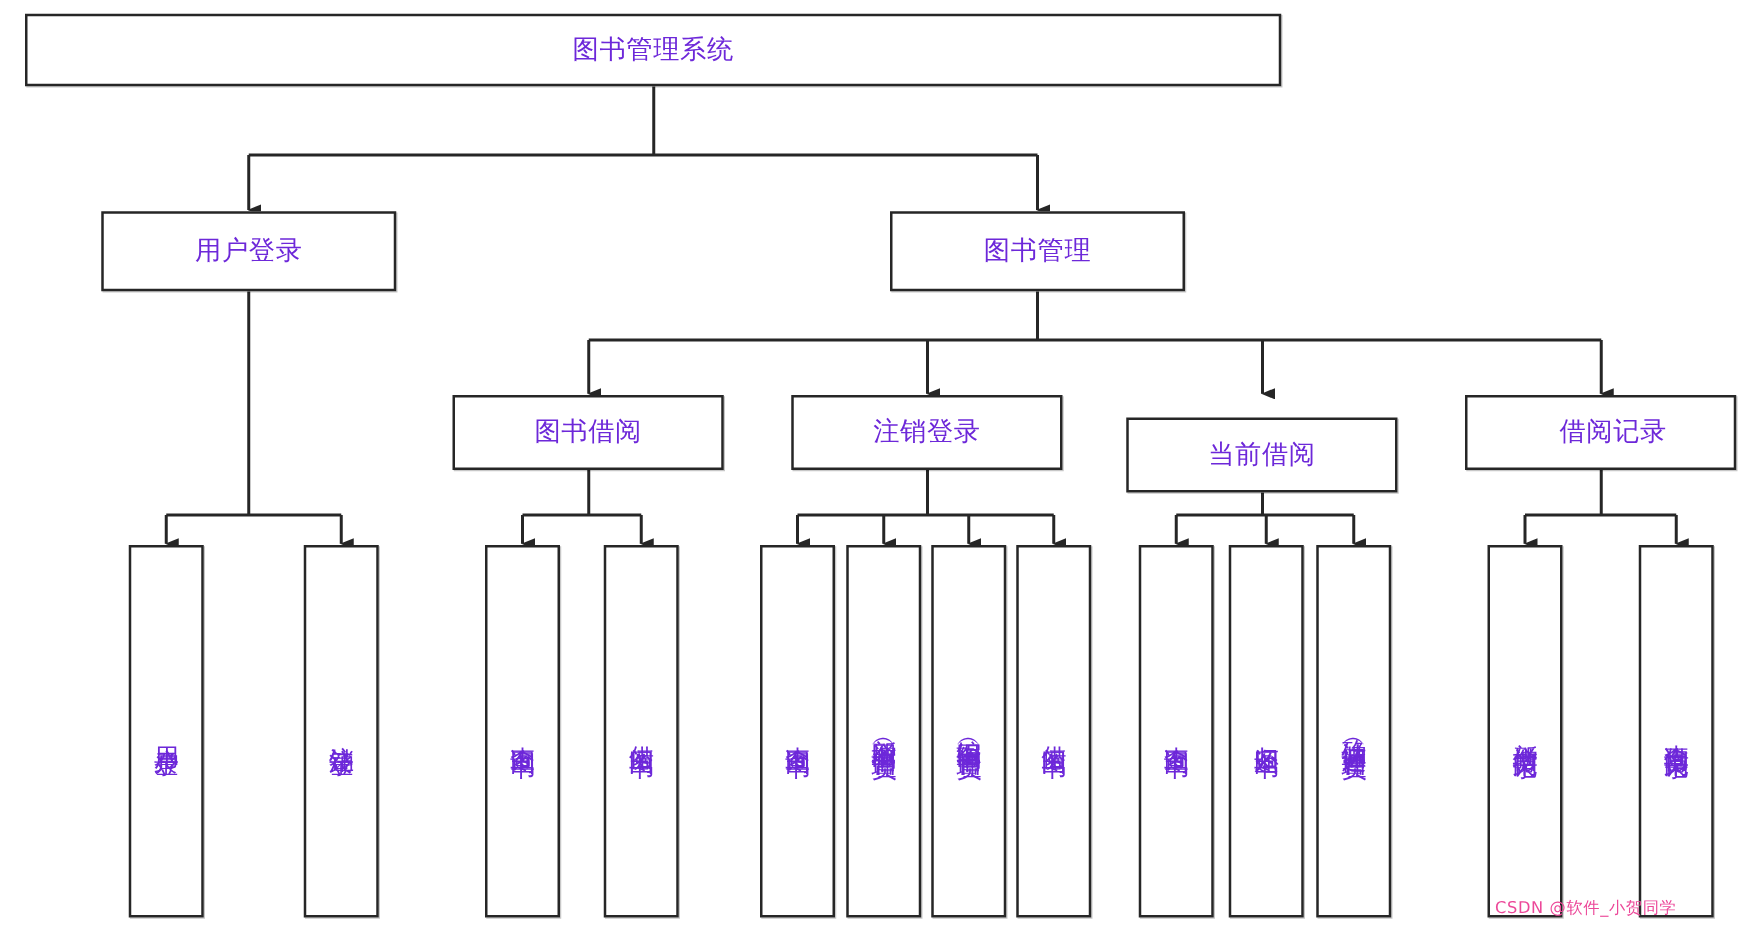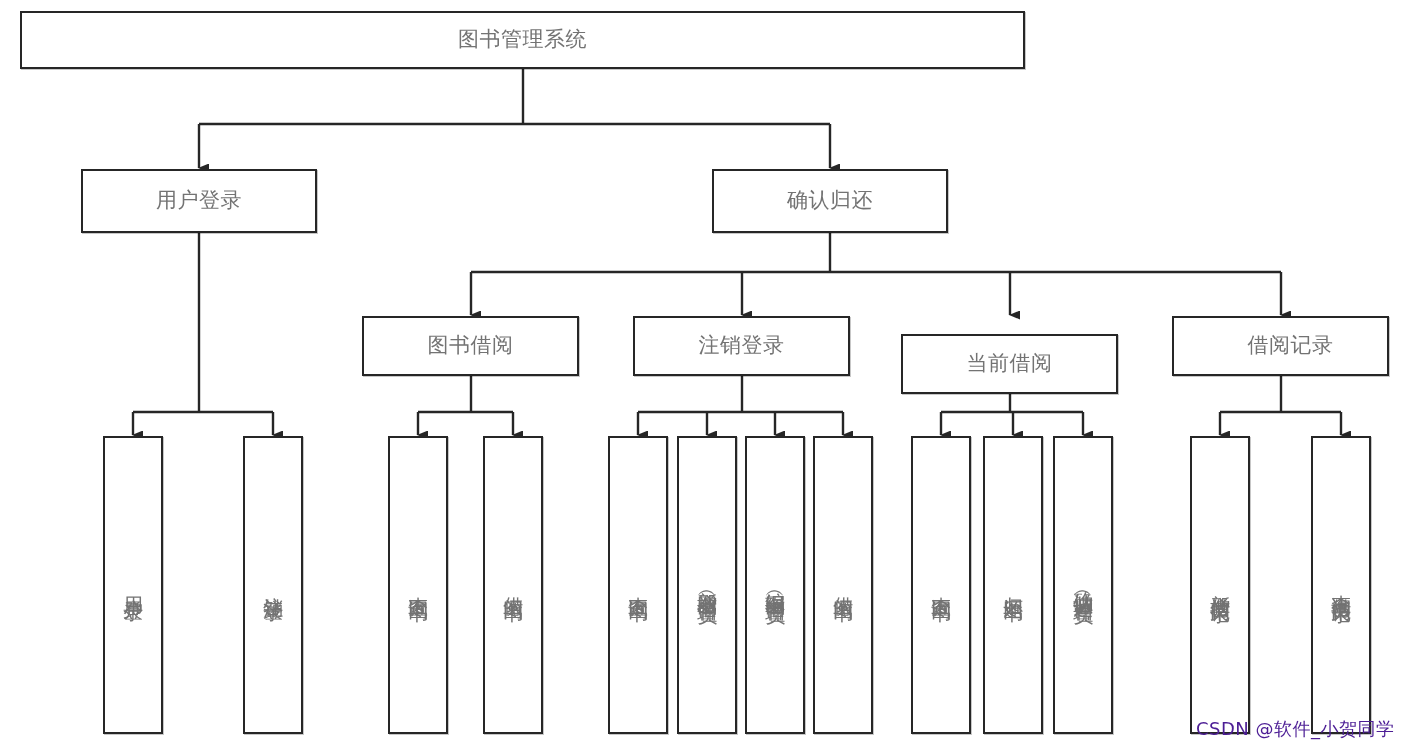--- a/index.html
+++ b/index.html
@@ -30,21 +30,21 @@
     box-sizing: border-box;
     background: #ffffff;
     border: 2px solid #262626;
     box-shadow: 1px 1px 0 rgba(0,0,0,0.22);
     display: flex;
     align-items: center;
     justify-content: center;
     overflow: hidden;
   }
   .node-label {
-    color: #737373;
+    color: #6d28d9;
     font-size: 21px;
     line-height: 1.12;
     letter-spacing: 0.5px;
     white-space: nowrap;
     text-align: left;
   }
   .node.horizontal .node-label {
     writing-mode: horizontal-tb;
   }
   .node.vertical {
@@ -55,22 +55,22 @@
     writing-mode: vertical-rl;
     text-orientation: upright;
     font-size: 20px;
     line-height: 1.18;
     letter-spacing: 2px;
     white-space: nowrap;
     max-height: 272px;
   }
   .watermark {
     position: absolute;
-    color: #4c1d95;
-    font-size: 18px;
+    color: #ec4899;
+    font-size: 13px;
     letter-spacing: 0.5px;
     white-space: nowrap;
     pointer-events: none;
   }
 </style>
 </head>
 <body>
 
 <div id="diagram-root">
   <svg class="edges" viewBox="0 0 1405 747" preserveAspectRatio="none">
@@ -117,21 +117,21 @@
   </svg>
 
   <div id="node-layer">
       <div class="node horizontal" style="left: 20px; top: 11px; width: 1005px; height: 58px;">
         <span class="node-label">图书管理系统</span>
       </div>
       <div class="node horizontal" style="left: 81px; top: 169px; width: 236px; height: 64px;">
         <span class="node-label">用户登录</span>
       </div>
       <div class="node horizontal" style="left: 712px; top: 169px; width: 236px; height: 64px;">
-        <span class="node-label">确认归还</span>
+        <span class="node-label">图书管理</span>
       </div>
       <div class="node horizontal" style="left: 362px; top: 316px; width: 217px; height: 60px;">
         <span class="node-label">图书借阅</span>
       </div>
       <div class="node horizontal" style="left: 633px; top: 316px; width: 217px; height: 60px;">
         <span class="node-label">注销登录</span>
       </div>
       <div class="node horizontal" style="left: 901px; top: 334px; width: 217px; height: 60px;">
         <span class="node-label">当前借阅</span>
       </div>

